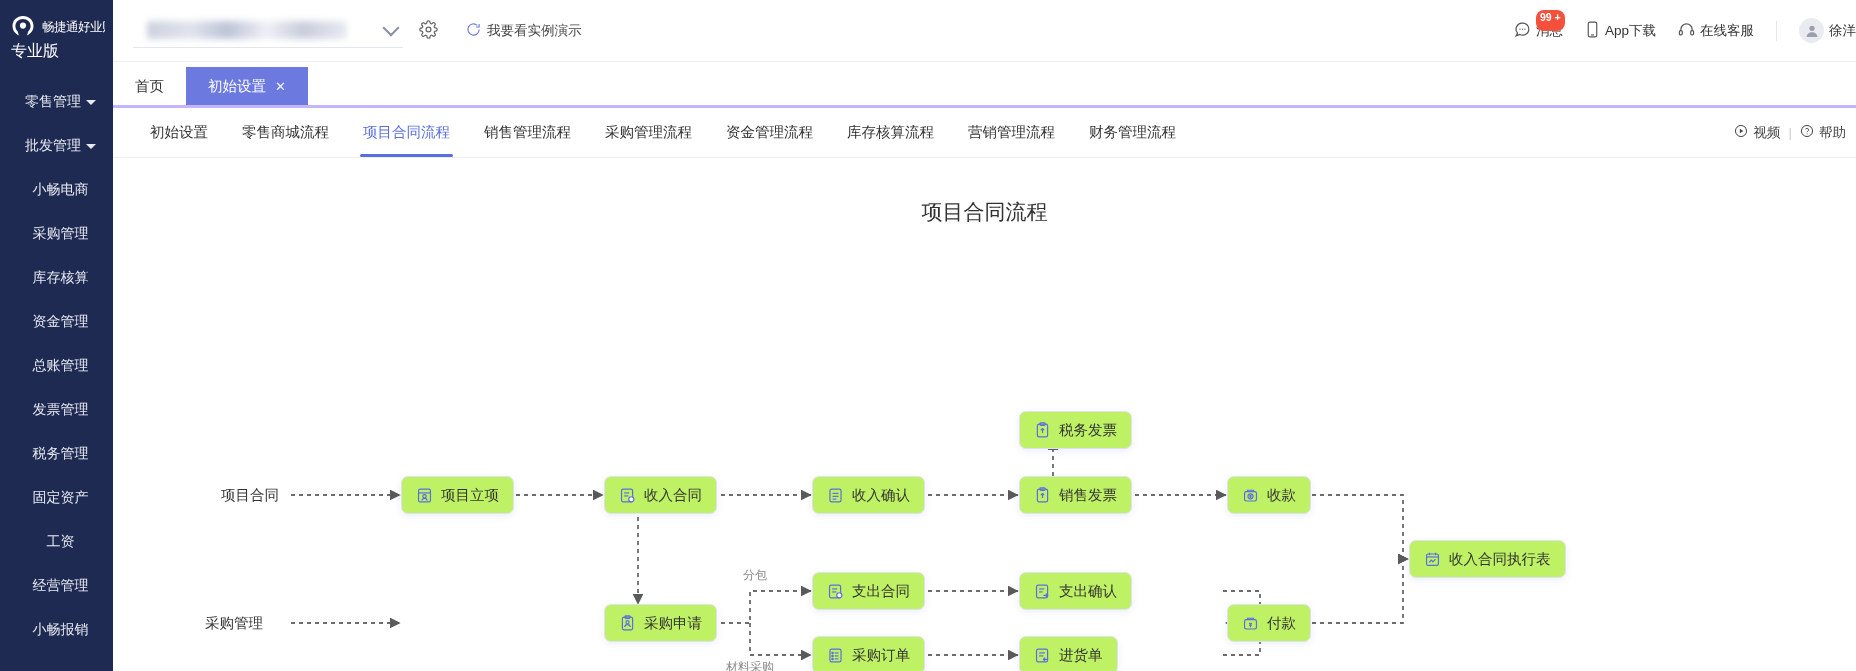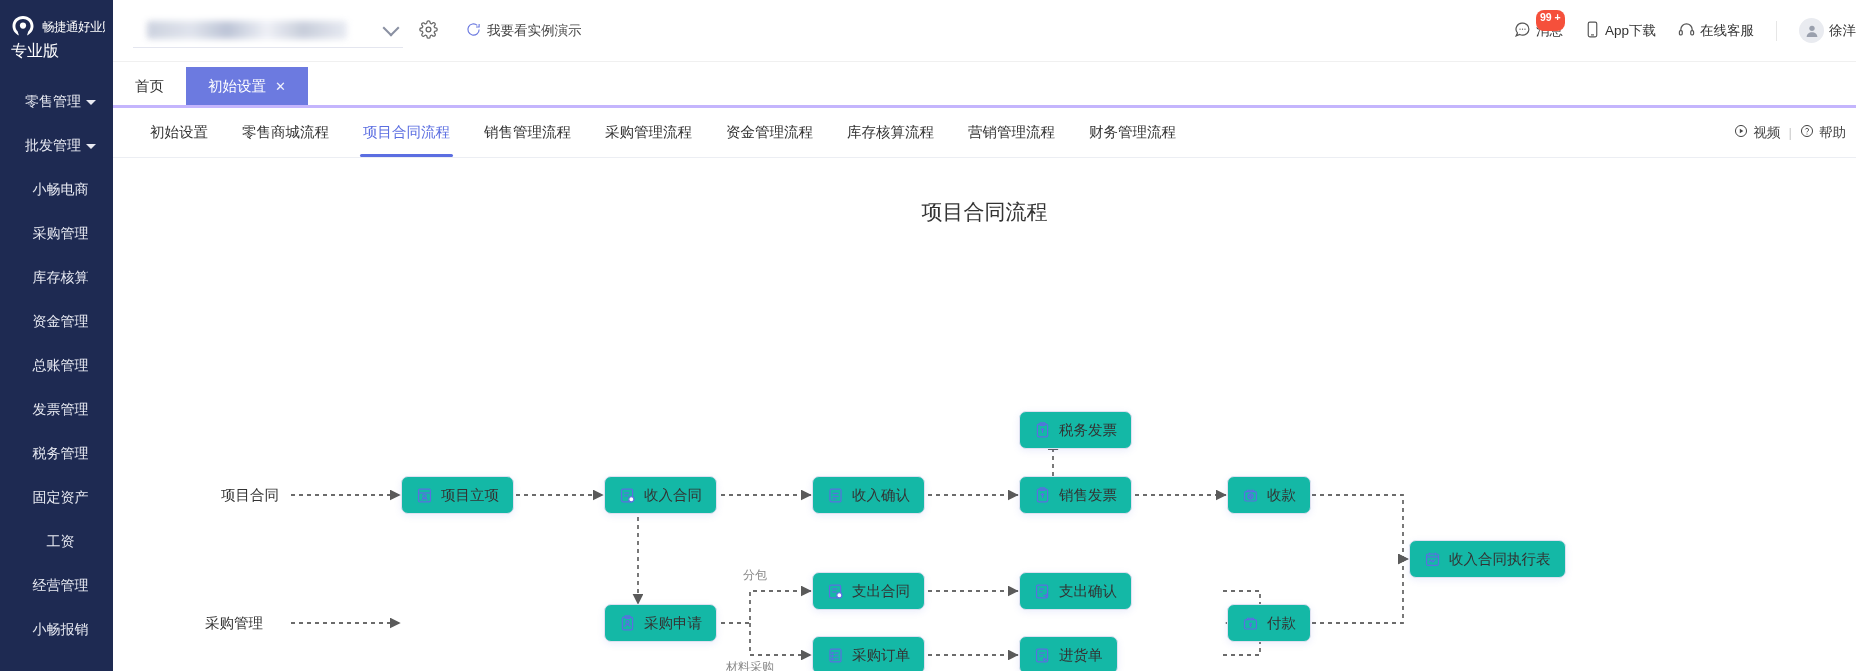--- a/index.html
+++ b/index.html
@@ -97,21 +97,21 @@
                  font-size:13.5px;color:#444; padding-right:2px; }
   .snr-item{ display:flex;align-items:center;gap:5px;cursor:pointer; }
 
   .flow-title{
     text-align:center; font-size:21px; color:#333; margin-top:40px; font-weight:normal;
   }
   .canvas{ position:relative; width:100%; height:420px; margin-top:14px; }
 
   
   .node{
-    position:absolute; height:38px; background:#14b8a6; border:1px solid #dfe1f0;
+    position:absolute; height:38px; background:#bef264; border:1px solid #dfe1f0;
     border-radius:7px; display:flex; align-items:center; gap:8px;
     padding:0 14px; font-size:14.5px; color:#333; cursor:pointer;
     box-shadow:0 2px 7px rgba(108,122,224,.13); white-space:nowrap;
   }
   .node .ic{ width:17px;height:17px;flex:0 0 17px; display:block; }
   .rowlabel{
     position:absolute; font-size:14.5px; color:#333; white-space:nowrap;
   }
   .edgelabel{
     position:absolute; font-size:12px; color:#888; white-space:nowrap;

